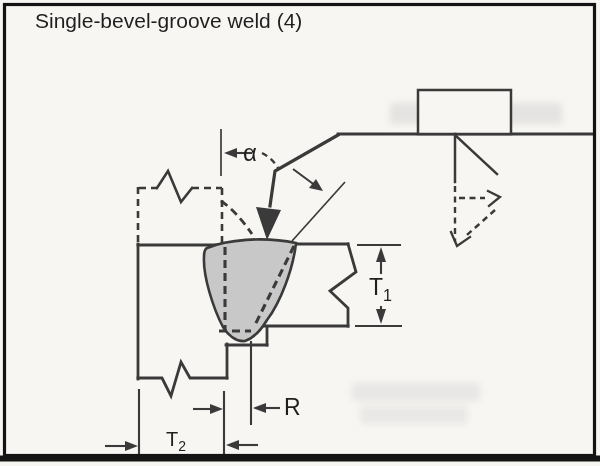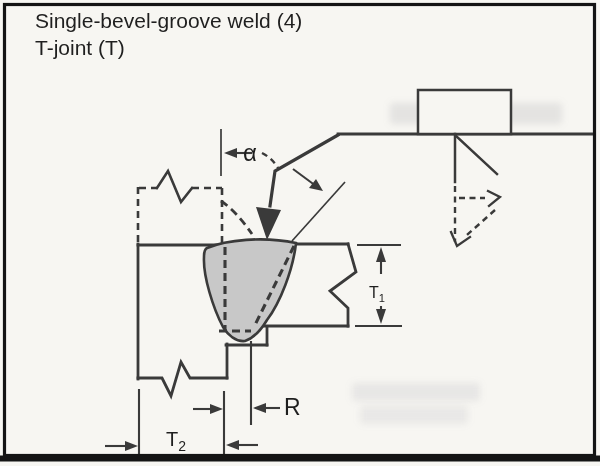--- a/index.html
+++ b/index.html
@@ -18,21 +18,21 @@
   .sym  {stroke:var(--ink,#3a3a3a);stroke-width:2.5;fill:none;stroke-linecap:square;}
   .symd {stroke:var(--ink,#3a3a3a);stroke-width:2.4;fill:none;stroke-dasharray:6 4.5;stroke-linecap:butt;}
   .adash{stroke:var(--ink,#3a3a3a);stroke-width:2.6;fill:none;stroke-dasharray:7 5;stroke-linecap:butt;}
   .fill {fill:var(--ink,#3a3a3a);stroke:none;}
   .weld {fill:var(--weld-fill,#c8c8c8);stroke:var(--ink,#3a3a3a);stroke-width:2.6;}
   .paperfill{fill:var(--paper,#f7f6f2);}
   
   .title{position:absolute;left:13px;top:8px;font-size:21px;line-height:26.5px;white-space:nowrap;margin-left:22px;}
   .lbl{position:absolute;white-space:nowrap;}
   .lbl-alpha{left:243px;top:139px;font-size:24px;}
-  .lbl-t1{left:369px;top:284px;font-size:16px;}
+  .lbl-t1{left:369px;top:274px;font-size:23px;}
   .lbl-t2{left:166px;top:428px;font-size:20px;}
   .lbl-r{left:284px;top:394px;font-size:23px;}
   .lbl sub{font-size:0.7em;line-height:0;}
   
   .ghost{position:absolute;filter:blur(3.5px);pointer-events:none;border-radius:3px;}
   .ghost-a{left:390px;top:103px;width:172px;height:21px;background:rgba(100,102,118,0.13);}
   .ghost-b{left:352px;top:383px;width:128px;height:18px;background:rgba(100,102,118,0.10);}
   .ghost-c{left:360px;top:406px;width:108px;height:18px;background:rgba(100,102,118,0.09);}
 </style>
 </head>
@@ -147,21 +147,20 @@
     </g>
 
     <g>
       <rect x="4.5" y="4.5" width="590" height="451" fill="none" stroke="var(--frame,#141414)" stroke-width="3.2"></rect>
       <line x1="0" y1="458.5" x2="600" y2="458.5" stroke="var(--frame,#141414)" stroke-width="6"></line>
     </g>
   </svg>
 
   <div class="title">
     <div>Single-bevel-groove weld (4)</div>
-    <div>T-joint (T)</div>
   </div>
 
   <div class="lbl lbl-alpha">
     <span>α</span>
   </div>
   <div class="lbl lbl-t1">
     <span>T</span><sub>1</sub>
   </div>
   <div class="lbl lbl-t2">
     <span>T</span><sub>2</sub>

